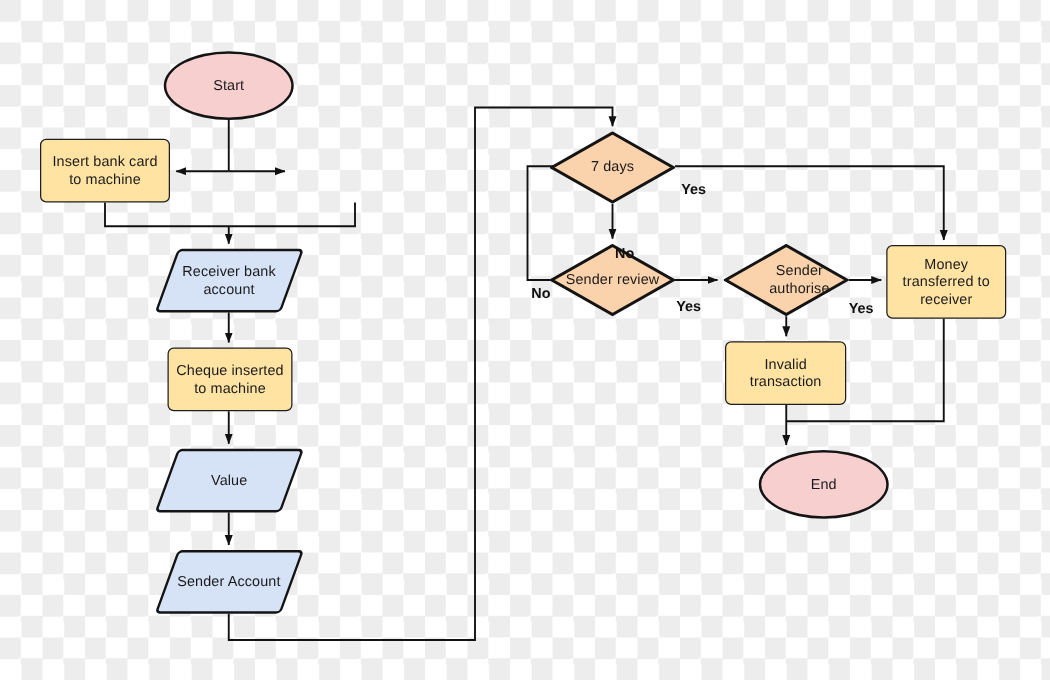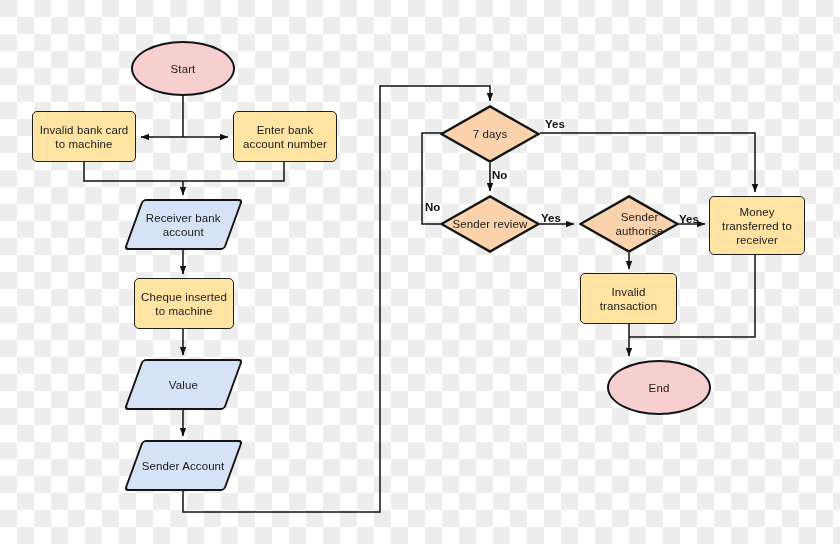--- a/index.html
+++ b/index.html
@@ -73,20 +73,21 @@
     position: relative;
     z-index: 2;
   }
   .edge-label {
     position: absolute;
     font-family: "Liberation Sans", sans-serif;
     font-size: 11.5px;
     font-weight: bold;
     color: #101010;
     white-space: nowrap;
+    margin-top: 28px;
   }
 </style>
 </head>
 <body>
 
 <div id="canvas">
 
   <svg id="edges" viewBox="0 0 840 551" width="840" height="551">
     <defs>
       <marker id="arw" markerWidth="9" markerHeight="9" refX="8" refY="3.2" orient="auto" markerUnits="userSpaceOnUse">
@@ -127,28 +128,24 @@
 
       <path d="M629,324 L629,356" marker-end="url(#arw)"></path>
     </g>
   </svg>
 
   <div class="node shape-ellipse" style="left:131px;top:41px;width:104px;height:55px;background:#f7cfcf;">
     <span class="lbl">Start</span>
   </div>
 
   <div class="node shape-rect" style="left:32px;top:111px;width:104px;height:51px;background:#ffe3a3;">
-    <span class="lbl">Invalid bank card
+    <span class="lbl">Insert bank card
 to machine</span>
   </div>
 
-  <div class="node shape-rect" style="left:233px;top:111px;width:104px;height:51px;background:#ffe3a3;">
-    <span class="lbl">Enter bank
-account number</span>
-  </div>
 
   <div class="node shape-para" style="left:133px;top:199px;width:101px;height:51px;background:#d6e3f7;">
     <span class="lbl">Receiver bank
 account</span>
   </div>
 
   <div class="node shape-rect" style="left:134px;top:278px;width:100px;height:51px;background:#ffe3a3;">
     <span class="lbl">Cheque inserted
 to machine</span>
   </div>

